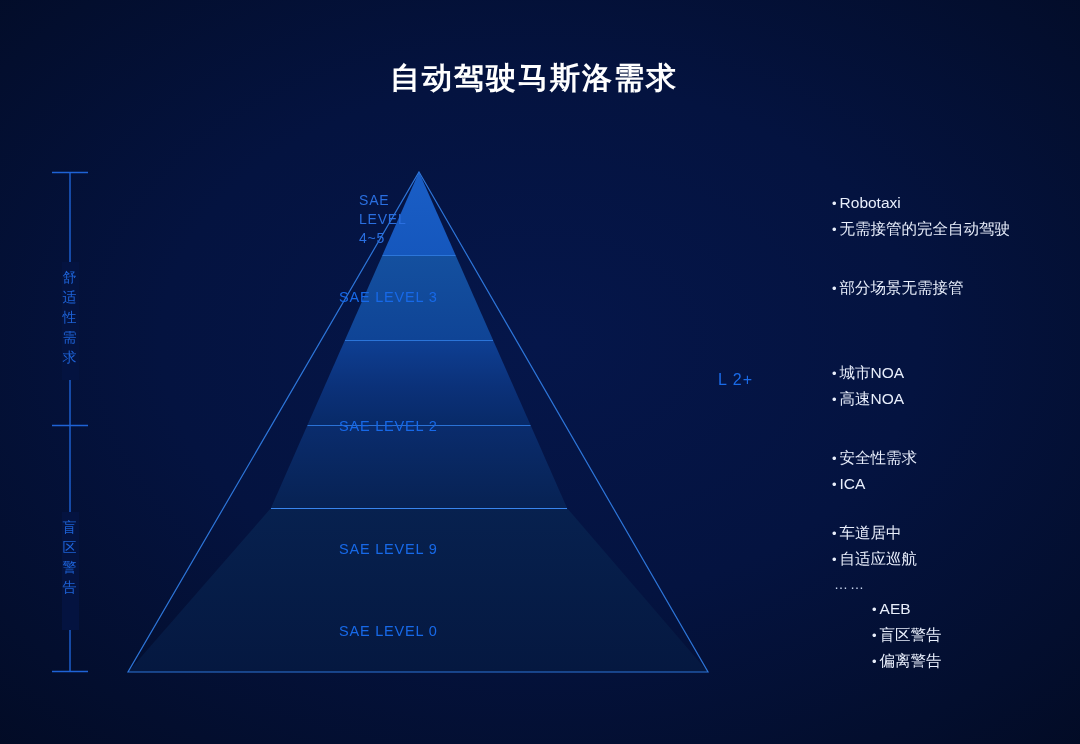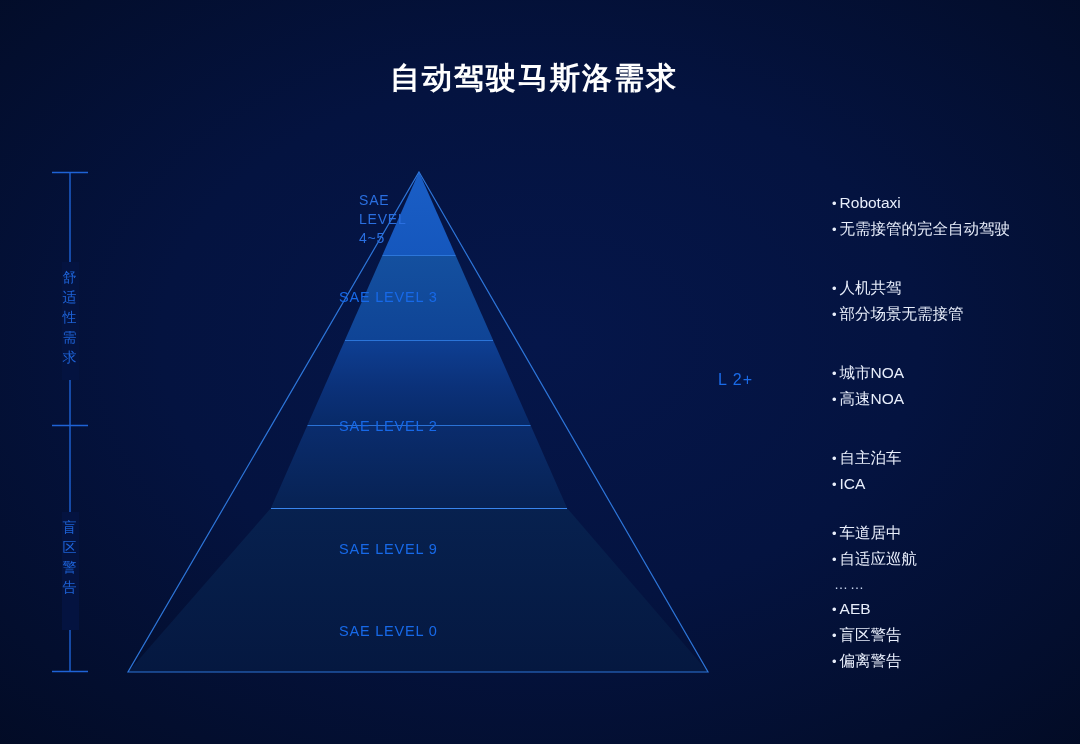--- a/index.html
+++ b/index.html
@@ -185,39 +185,38 @@
   <div class="axis-label" style="left:59px; top:517px;">盲区警告</div>
 
   <div id="l2plus" style="left:718px; top:371px;">L 2+</div>
 
   <div class="anno-group" style="top:190px;">
     <div class="anno-item"><span class="dot">•</span><span>Robotaxi</span></div>
     <div class="anno-item"><span class="dot">•</span><span>无需接管的完全自动驾驶</span></div>
   </div>
 
   <div class="anno-group" style="top:275px;">
-    <div class="anno-item"><span class="dot">•</span><span>人机共驾</span></div>
     <div class="anno-item"><span class="dot">•</span><span>部分场景无需接管</span></div>
   </div>
 
   <div class="anno-group" style="top:360px;">
     <div class="anno-item"><span class="dot">•</span><span>城市NOA</span></div>
     <div class="anno-item"><span class="dot">•</span><span>高速NOA</span></div>
   </div>
 
   <div class="anno-group" style="top:445px;">
-    <div class="anno-item"><span class="dot">•</span><span>自主泊车</span></div>
+    <div class="anno-item"><span class="dot">•</span><span>安全性需求</span></div>
     <div class="anno-item"><span class="dot">•</span><span>ICA</span></div>
   </div>
 
   <div class="anno-group" style="top:520px;">
     <div class="anno-item"><span class="dot">•</span><span>车道居中</span></div>
     <div class="anno-item"><span class="dot">•</span><span>自适应巡航</span></div>
     <div class="anno-ellipsis">……</div>
   </div>
 
-  <div class="anno-group" style="top:596px;">
+  <div class="anno-group" style="top:596px;margin-left:40px;">
     <div class="anno-item"><span class="dot">•</span><span>AEB</span></div>
     <div class="anno-item"><span class="dot">•</span><span>盲区警告</span></div>
     <div class="anno-item"><span class="dot">•</span><span>偏离警告</span></div>
   </div>
 
 </div>
 
 </body></html>

